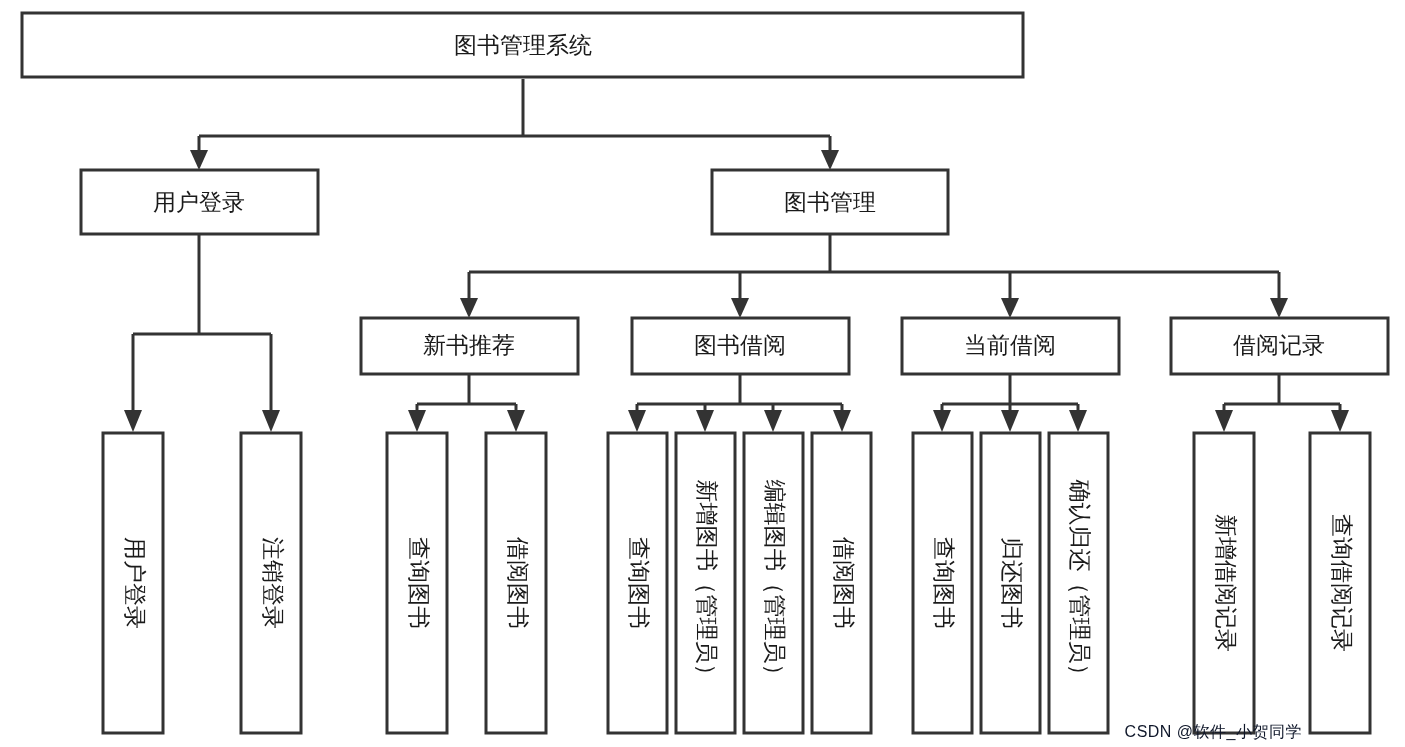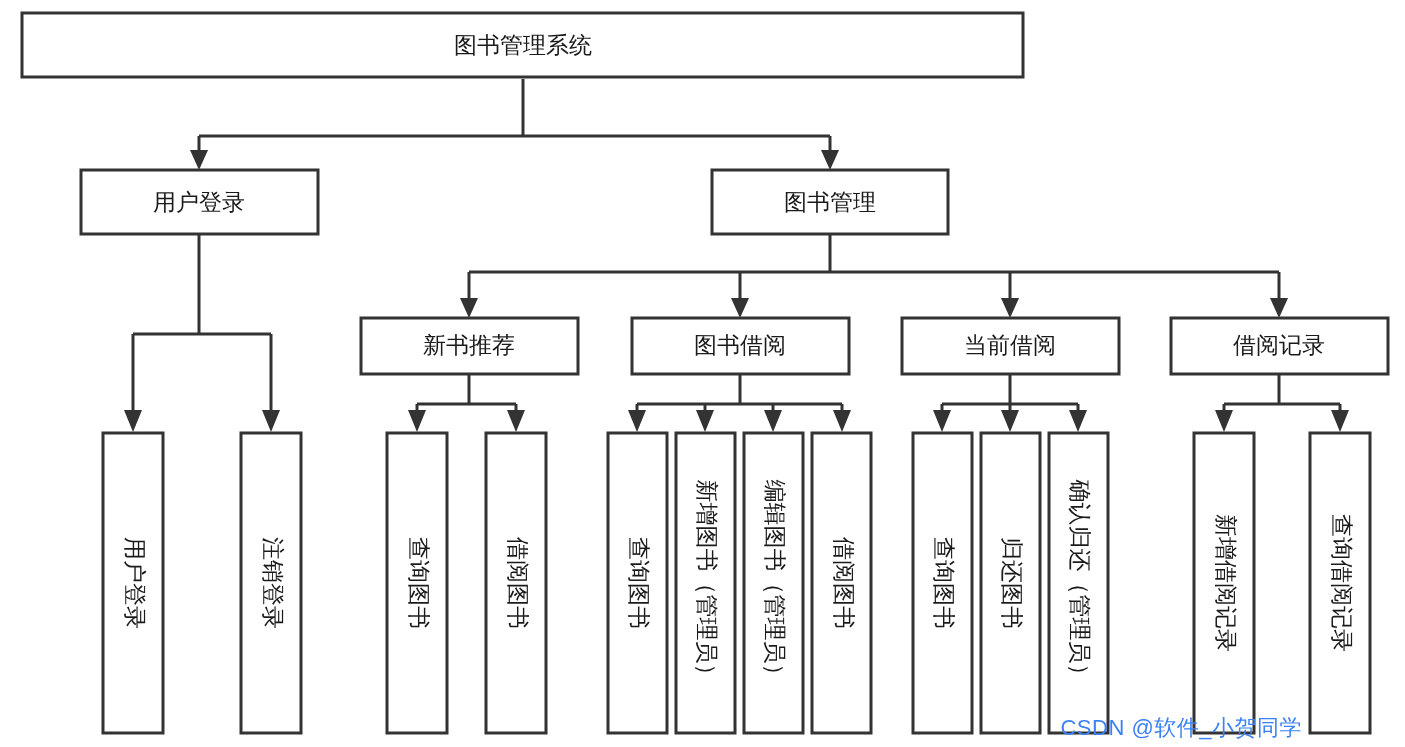--- a/index.html
+++ b/index.html
@@ -53,22 +53,22 @@
     font-size: 23px;
     fill: #1a1a1a;
     text-anchor: middle;
     dominant-baseline: middle;
   }
   .watermark {
     position: absolute;
     right: 12px;
     bottom: 4px;
     font-family: "Liberation Sans", "DejaVu Sans", sans-serif;
-    font-size: 22px;
-    color: #3b82f6;
+    font-size: 16px;
+    color: #0f172a;
     white-space: nowrap;
     letter-spacing: 0.5px;
     user-select: none;
   }
 </style>
 </head>
 <body>
 
 <div id="diagram-root">
 

